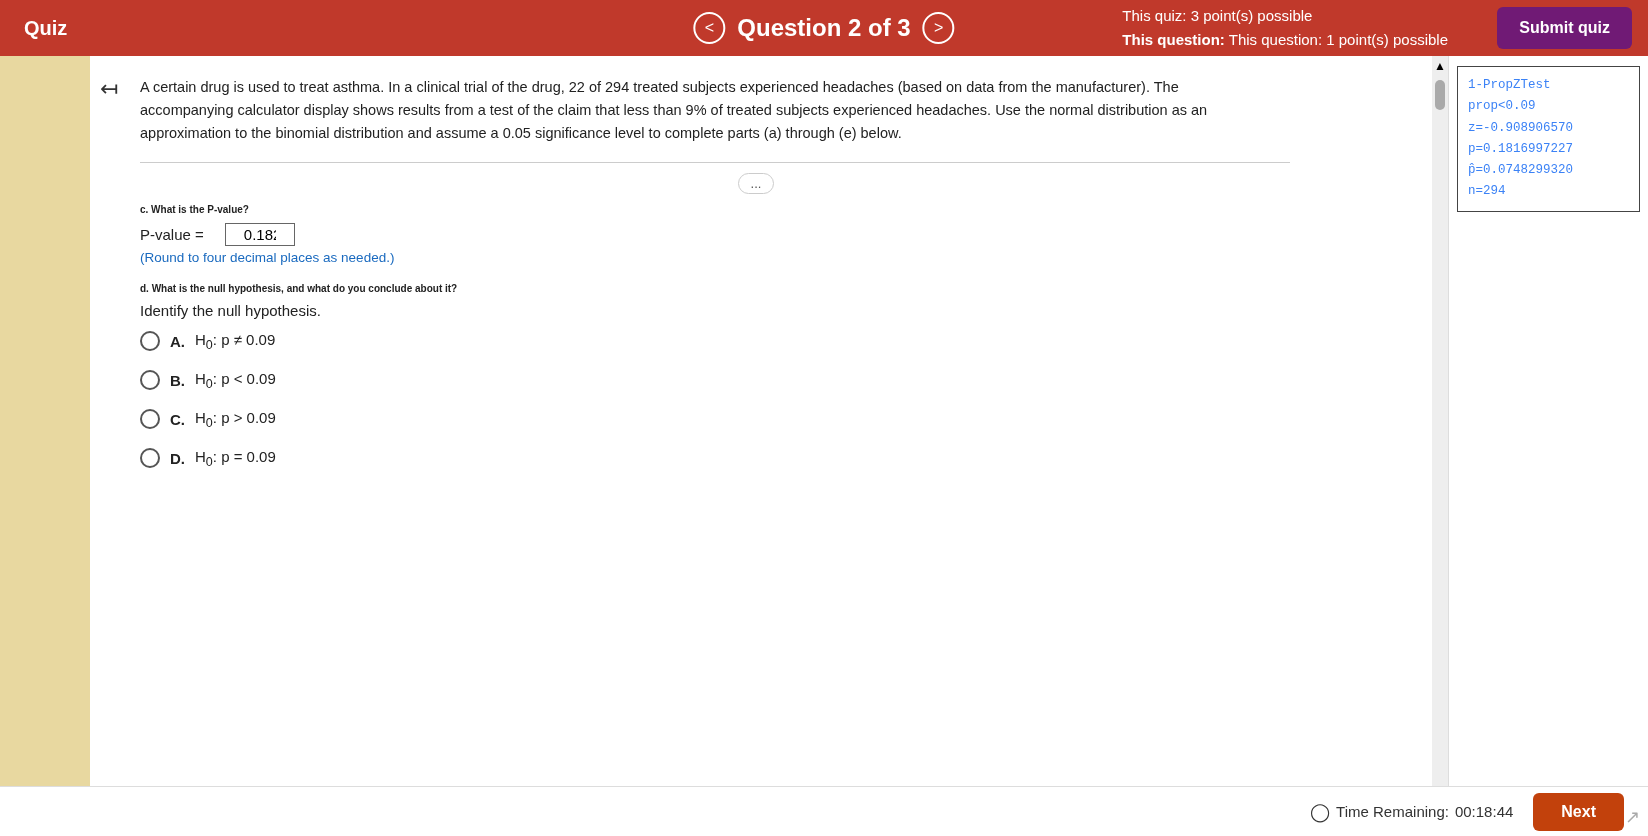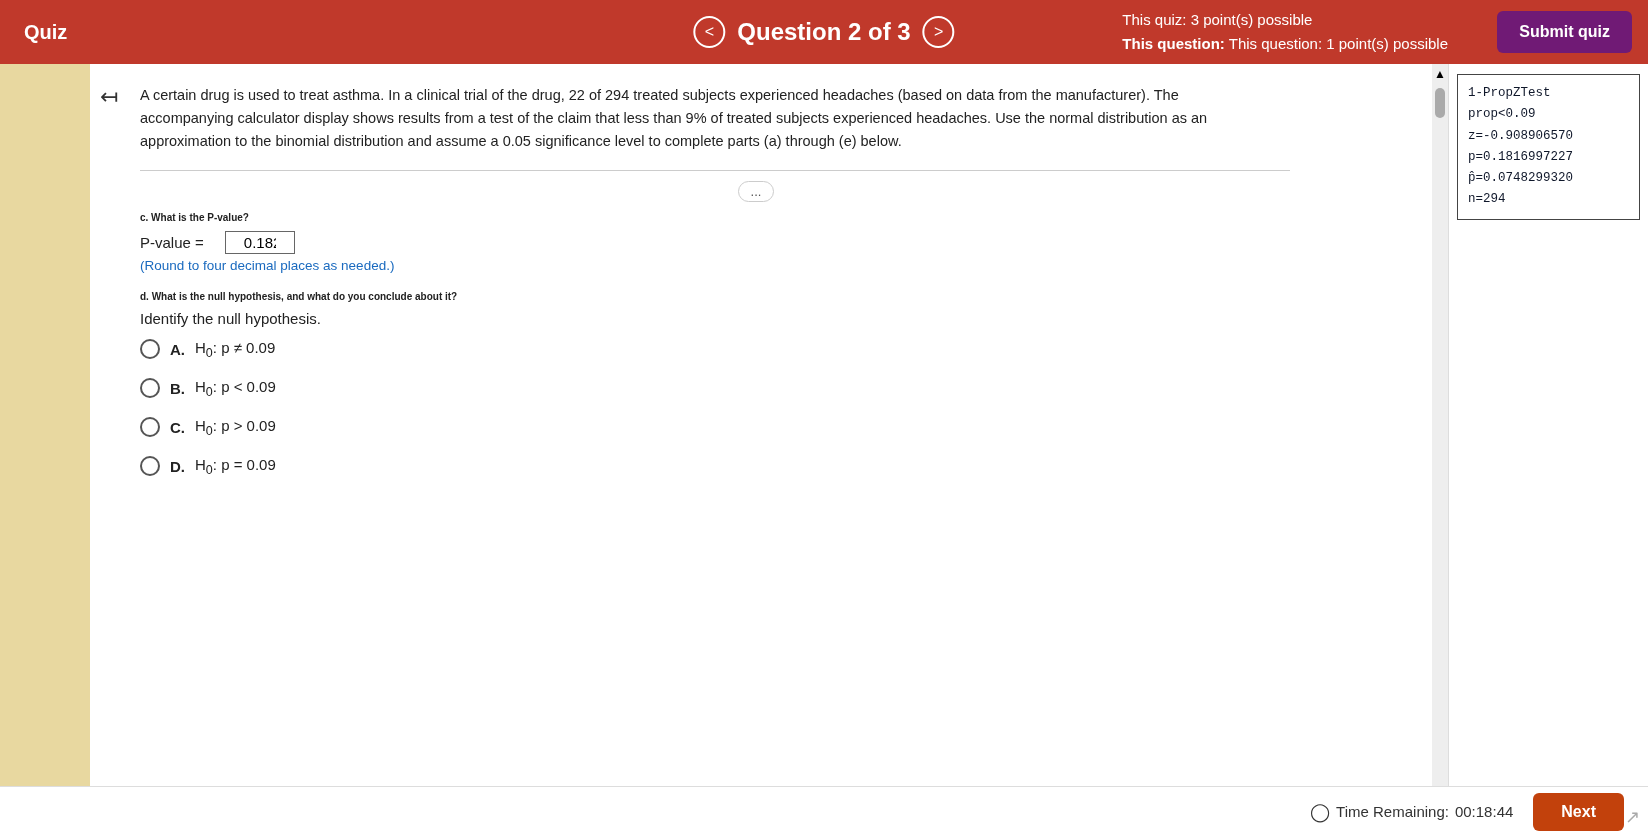--- a/index.html
+++ b/index.html
@@ -5,21 +5,21 @@
     * { box-sizing: border-box; margin: 0; padding: 0; }
     body { font-family: Arial, sans-serif; background: #f0f0f0; width: 1648px; height: 836px; overflow: hidden; }
 
     
     .header {
       background: #c0392b;
       color: white;
       display: flex;
       align-items: center;
       padding: 0 24px;
-      height: 64px;
+      height: 56px;
       position: relative;
     }
     .header-quiz-label {
       font-size: 20px;
       font-weight: bold;
       min-width: 80px;
     }
     .header-nav {
       display: flex;
       align-items: center;
@@ -214,21 +214,21 @@
       background: white;
       border-left: 1px solid #ddd;
     }
     .calc-display {
       background: white;
       border: 1.5px solid #444;
       padding: 8px 10px;
       font-family: 'Courier New', monospace;
       font-size: 12.5px;
       line-height: 1.7;
-      color: #0f172a;
+      color: #3b82f6;
     }
 
     
     .scrollbar-area {
       width: 16px;
       background: #eee;
       display: flex;
       flex-direction: column;
       align-items: center;
       padding-top: 0;

